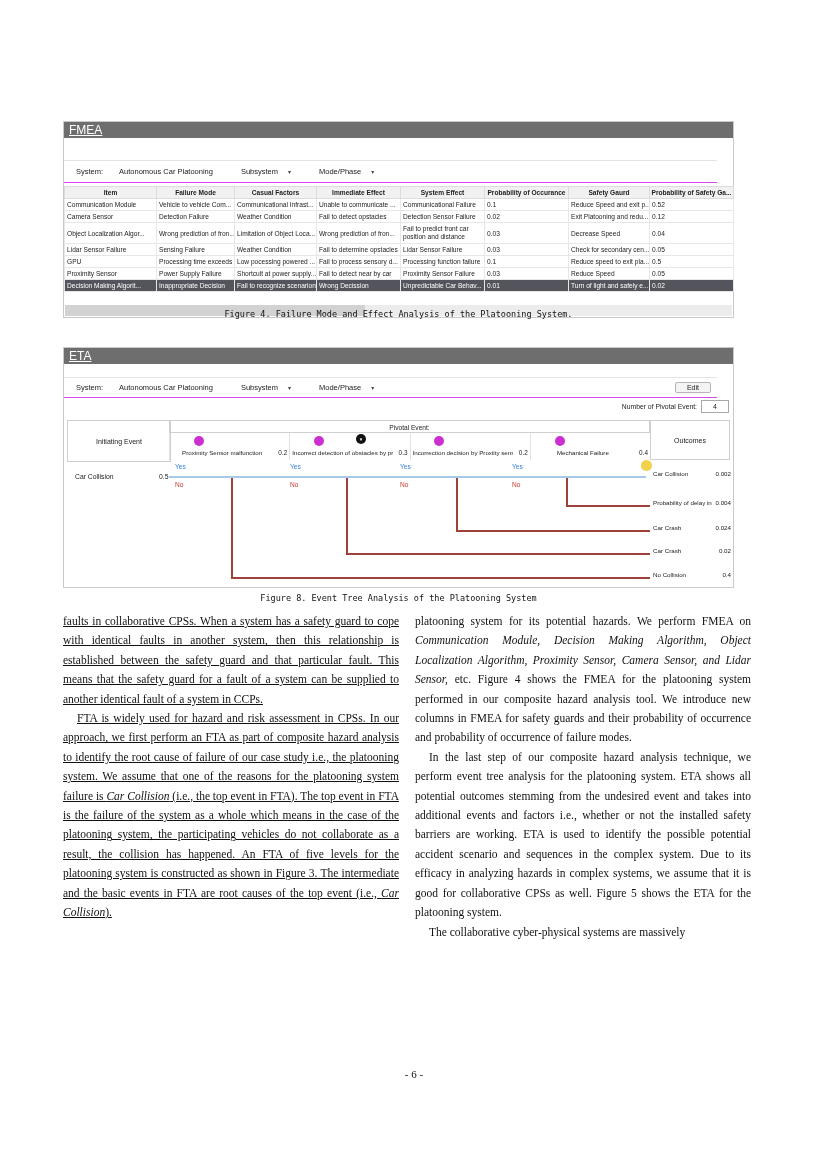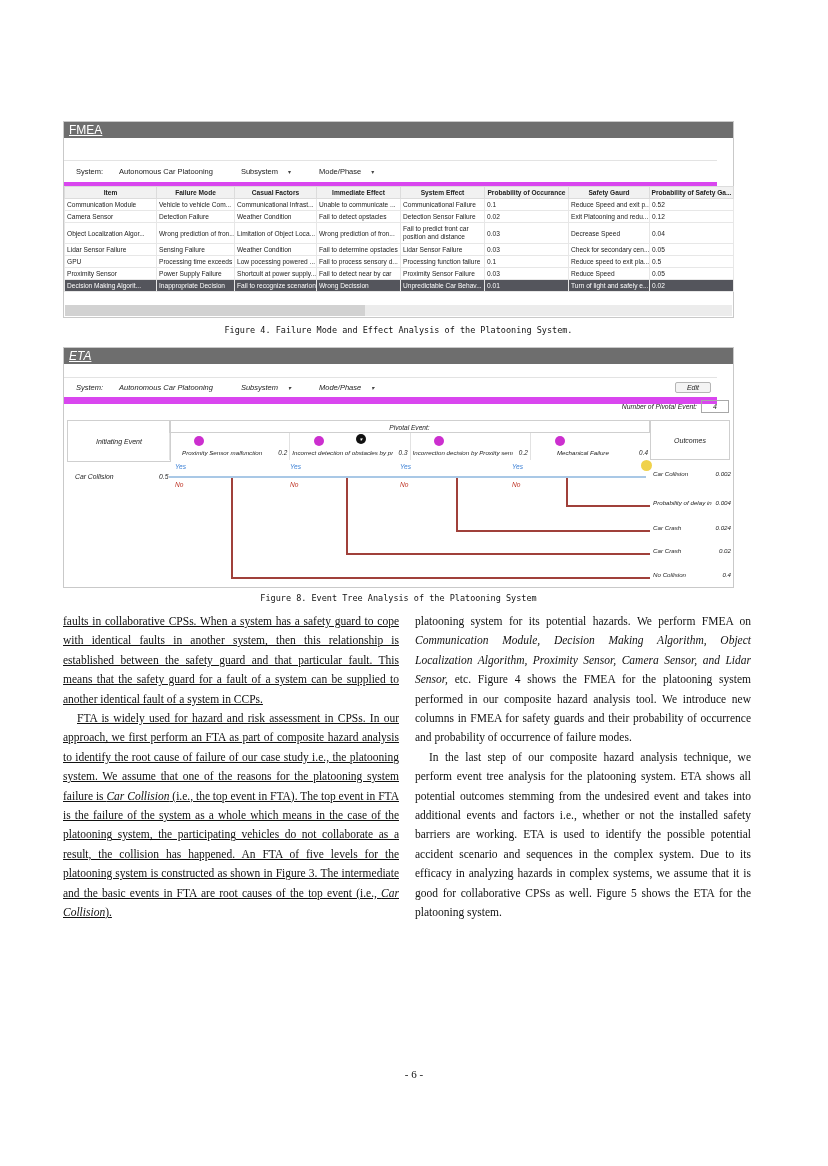--- a/index.html
+++ b/index.html
@@ -2,25 +2,25 @@
 <html><head>
 <meta charset="utf-8">
 <style>
   html,body{margin:0;padding:0;background:#ffffff;}
   .sheet{position:relative;width:828px;height:1166px;background:#fff;overflow:hidden;
          font-family:"Liberation Sans",sans-serif;color:#222;}
 
   
   .window{position:absolute;left:63px;width:671px;background:#fff;border:1px solid #c9c9c9;box-sizing:border-box;}
   .fmea{top:121px;height:197px;}
-  .eta{top:347px;height:241px;font-style:italic;}
+  .eta{top:347px;height:241px;}
   .titlebar{height:16px;background:#6e6e6e;color:#fff;font-size:12px;line-height:16px;padding-left:5px;}
   .titlebar span{text-decoration:underline;}
   .toolbar{position:absolute;left:0;right:16px;display:flex;align-items:center;font-size:7.5px;color:#222;
-           border-top:1px solid #e3e3e3;border-bottom:7px solid #d946ef;background:#fff;}
+           border-top:1px solid #e3e3e3;border-bottom:1px solid #d946ef;background:#fff;}
   .fmea .toolbar{top:38px;height:21px;}
   .eta .toolbar{top:29px;height:19px;}
   .tb-label{margin-left:12px;}
   .tb-value{margin-left:16px;}
   .tb-dd{margin-left:28px;display:inline-flex;align-items:center;gap:10px;}
   .caret{font-size:6px;color:#444;}
   .edit-btn{margin-left:auto;margin-right:6px;border:1px solid #b5b5b5;background:#f4f4f4;
             padding:1px 11px;font-size:7px;border-radius:2px;}
 
   
@@ -61,21 +61,21 @@
   .init-label{position:absolute;left:10px;top:55px;font-size:6.8px;}
   .init-prob{position:absolute;left:94px;top:55px;font-size:6.8px;}
   .orow{position:absolute;left:588px;width:78px;display:flex;justify-content:space-between;align-items:center;
         font-size:6.2px;}
   .olabel{white-space:nowrap;overflow:hidden;max-width:60px;}
   .oprob{flex:none;margin-left:2px;}
 
   
   .caption{position:absolute;left:63px;width:671px;text-align:center;margin:0;
            font-family:"DejaVu Sans Mono",monospace;font-size:8.5px;color:#111;}
-  .cap4{top:325px;}
+  .cap4{top:309px;}
   .cap5{top:593px;}
   .col{position:absolute;top:612px;width:336px;font-family:"Liberation Serif",serif;font-size:11.5px;
        line-height:19.4px;text-align:justify;color:#111;}
   .col.left{left:63px;text-decoration:underline;} .col.right{left:415px;}
   .col p{margin:0;}
   .col p.indent{text-indent:14px;}
   .col em{font-style:italic;}
   .section-heading{font-family:"DejaVu Sans",sans-serif;font-weight:bold;font-size:12.5px;
                    margin:22px 0 18px 0 !important;text-align:left;}
   .pageno{position:absolute;top:1068px;left:0;width:828px;text-align:center;
@@ -309,16 +309,17 @@
   <p class="caption cap5">Figure 8. Event Tree Analysis of the Platooning System</p>
 
   <div class="col left">
     <p><span>faults in collaborative CPSs. When a system has a safety guard to cope with identical faults in another system, then this relationship is established between the safety guard and that particular fault. This means that the safety guard for a fault of a system can be supplied to another identical fault of a system in CCPs.</span></p>
     <p class="indent"><span>FTA is widely used for hazard and risk assessment in CPSs. In our approach, we first perform an FTA as part of composite hazard analysis to identify the root cause of failure of our case study i.e., the platooning system. We assume that one of the reasons for the platooning system failure is </span><em>Car Collision</em><span> (i.e., the top event in FTA). The top event in FTA is the failure of the system as a whole which means in the case of the platooning system, the participating vehicles do not collaborate as a result, the collision has happened. An FTA of five levels for the platooning system is constructed as shown in Figure 3. The intermediate and the basic events in FTA are root causes of the top event (i.e., </span><em>Car Collision</em><span>).</span></p>
   </div>
 
   <div class="col right">
     <p><span>platooning system for its potential hazards. We perform FMEA on </span><em>Communication Module, Decision Making Algorithm, Object Localization Algorithm, Proximity Sensor, Camera Sensor, and Lidar Sensor,</em><span> etc. Figure 4 shows the FMEA for the platooning system performed in our composite hazard analysis tool. We introduce new columns in FMEA for safety guards and their probability of occurrence and probability of occurrence of failure modes.</span></p>
     <p class="indent"><span>In the last step of our composite hazard analysis technique, we perform event tree analysis for the platooning system. ETA shows all potential outcomes stemming from the undesired event and takes into additional events and factors i.e., whether or not the installed safety barriers are working. ETA is used to identify the possible potential accident scenario and sequences in the complex system. Due to its efficacy in analyzing hazards in complex systems, we assume that it is good for collaborative CPSs as well. Figure 5 shows the ETA for the platooning system.</span></p>
+    <p class="indent"><span>The collaborative cyber-physical systems are massively</span></p>
   </div>
 
   <div class="pageno">- 6 -</div>
 </div>
 
 </body></html>

